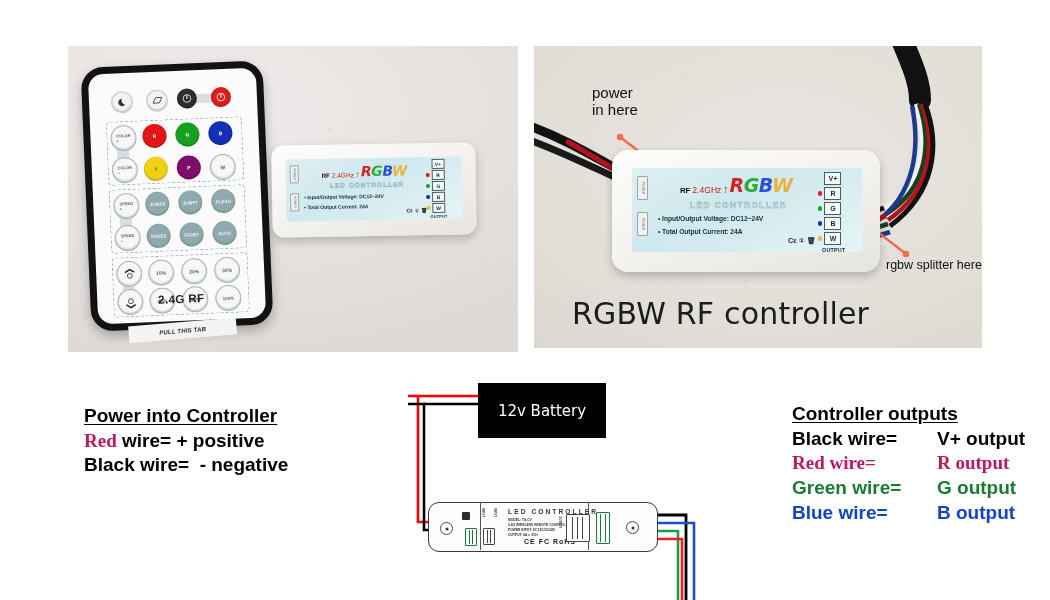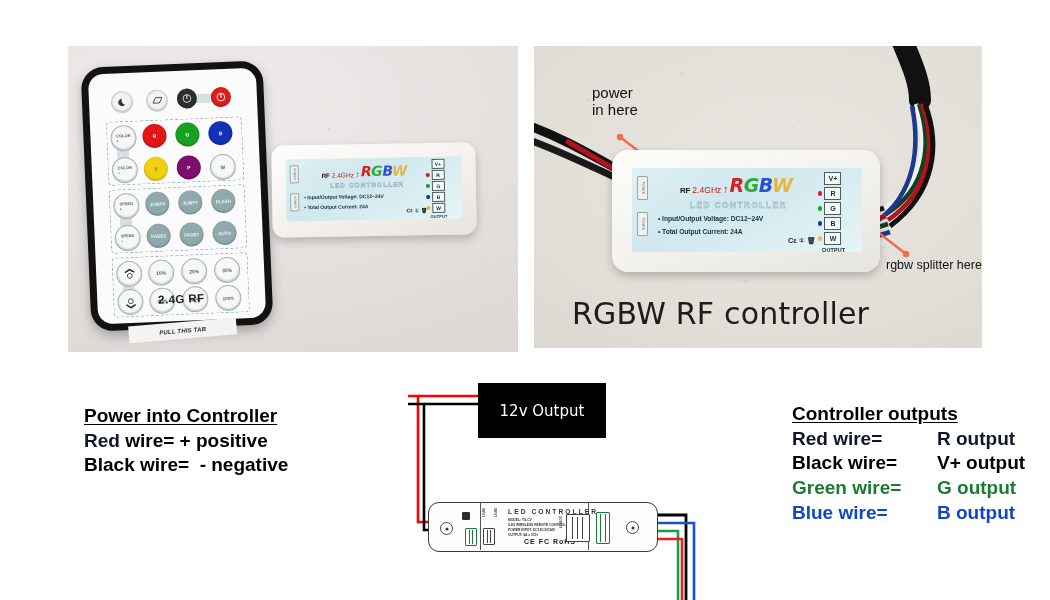--- a/index.html
+++ b/index.html
@@ -87,21 +87,21 @@
   .anno{position:absolute;font-size:15px;color:#111;line-height:1.15;}
   .anno-small{position:absolute;font-size:12.5px;color:#111;}
   .cap-big{position:absolute;font-size:30px;color:#1c1c1c;
     font-family:"DejaVu Sans",sans-serif;font-weight:400;letter-spacing:.2px;}
 
   
   .block{position:absolute;font-weight:bold;line-height:1.30;}
   .block .hd{font-size:19px;text-decoration:underline;text-underline-offset:2px;
     display:inline-block;color:#000;}
   .block .ln{font-size:19px;white-space:pre;color:#000;}
-  .red{color:#0f172a;} .grn{color:#1b7a33;} .blu{color:#1046c4;}
+  .red{color:#be185d;font-family:Liberation Serif, serif;} .grn{color:#1b7a33;} .blu{color:#1046c4;}
   .wht{color:#b5b5b5;} .blk{color:#000000;}
 
   
   .battery{position:absolute;background:#000;display:flex;align-items:center;
     justify-content:center;}
   .battery span{color:#fff;font-size:15px;font-family:"DejaVu Sans",sans-serif;}
 
   
   .dctrl{position:absolute;}
   .dbody{position:absolute;left:0;top:0;width:100%;height:100%;
@@ -342,42 +342,42 @@
   </div>
 
   <div class="block" style="left:84px;top:404px;">
     <div><span class="hd">Power into Controller </span></div>
     <div class="ln"><span class="red">Red</span><span class="blk"> wire= + positive</span></div>
     <div class="ln"><span class="blk">Black</span><span class="blk"> wire=  - negative</span></div>
   </div>
 
   <div class="block" style="left:792px;top:402px;">
     <div><span class="hd">Controller outputs</span></div>
+    <div class="ln"><span class="blk" style="display:inline-block;width:145px;">Black wire=</span><span class="blk">V+ output</span></div>
     <div class="ln"><span class="red" style="display:inline-block;width:145px;">Red wire=</span><span class="red">R output</span></div>
-    <div class="ln"><span class="blk" style="display:inline-block;width:145px;">Black wire=</span><span class="blk">V+ output</span></div>
     <div class="ln"><span class="grn" style="display:inline-block;width:145px;">Green wire=</span><span class="grn">G output</span></div>
     <div class="ln"><span class="blu" style="display:inline-block;width:145px;">Blue wire=</span><span class="blu">B output</span></div>
   </div>
 
   <svg style="position:absolute;left:0;top:0;pointer-events:none;" width="1050" height="600">
 
     <polyline points="408,396 418,396 418,522 468,522" fill="none" stroke="#ff0000" stroke-width="2.6"></polyline>
     <polyline points="418,396 480,396" fill="none" stroke="#ff0000" stroke-width="2.6"></polyline>
 
     <polyline points="408,404 424,404 424,530 468,530" fill="none" stroke="#000000" stroke-width="2.6"></polyline>
     <polyline points="424,404 480,404" fill="none" stroke="#000000" stroke-width="2.6"></polyline>
 
     <polyline points="648,515 686,515 686,600" fill="none" stroke="#000000" stroke-width="2.8"></polyline>
     <polyline points="648,523 694,523 694,600" fill="none" stroke="#1b4fd0" stroke-width="2.6"></polyline>
     <polyline points="648,531 678,531 678,600" fill="none" stroke="#1b9e4b" stroke-width="2.6"></polyline>
     <polyline points="648,539 682,539 682,600" fill="none" stroke="#ee1c1c" stroke-width="2.6"></polyline>
   </svg>
 
   <div class="battery" style="left:478px;top:383px;width:128px;height:55px;">
-    <span>12v Output</span>
+    <span>12v Battery</span>
   </div>
 
   <div class="dctrl" style="left:428px;top:502px;width:228px;height:48px;">
     <div class="dbody"></div>
     <div class="dseg" style="left:52px;"></div>
     <div class="dseg" style="left:160px;"></div>
 
     <div class="knob" style="left:12px;top:20px;width:11px;height:11px;">
       <div style="position:absolute;left:50%;top:50%;transform:translate(-50%,-50%);width:3px;height:3px;background:#333;border-radius:50%;"></div>
     </div>

